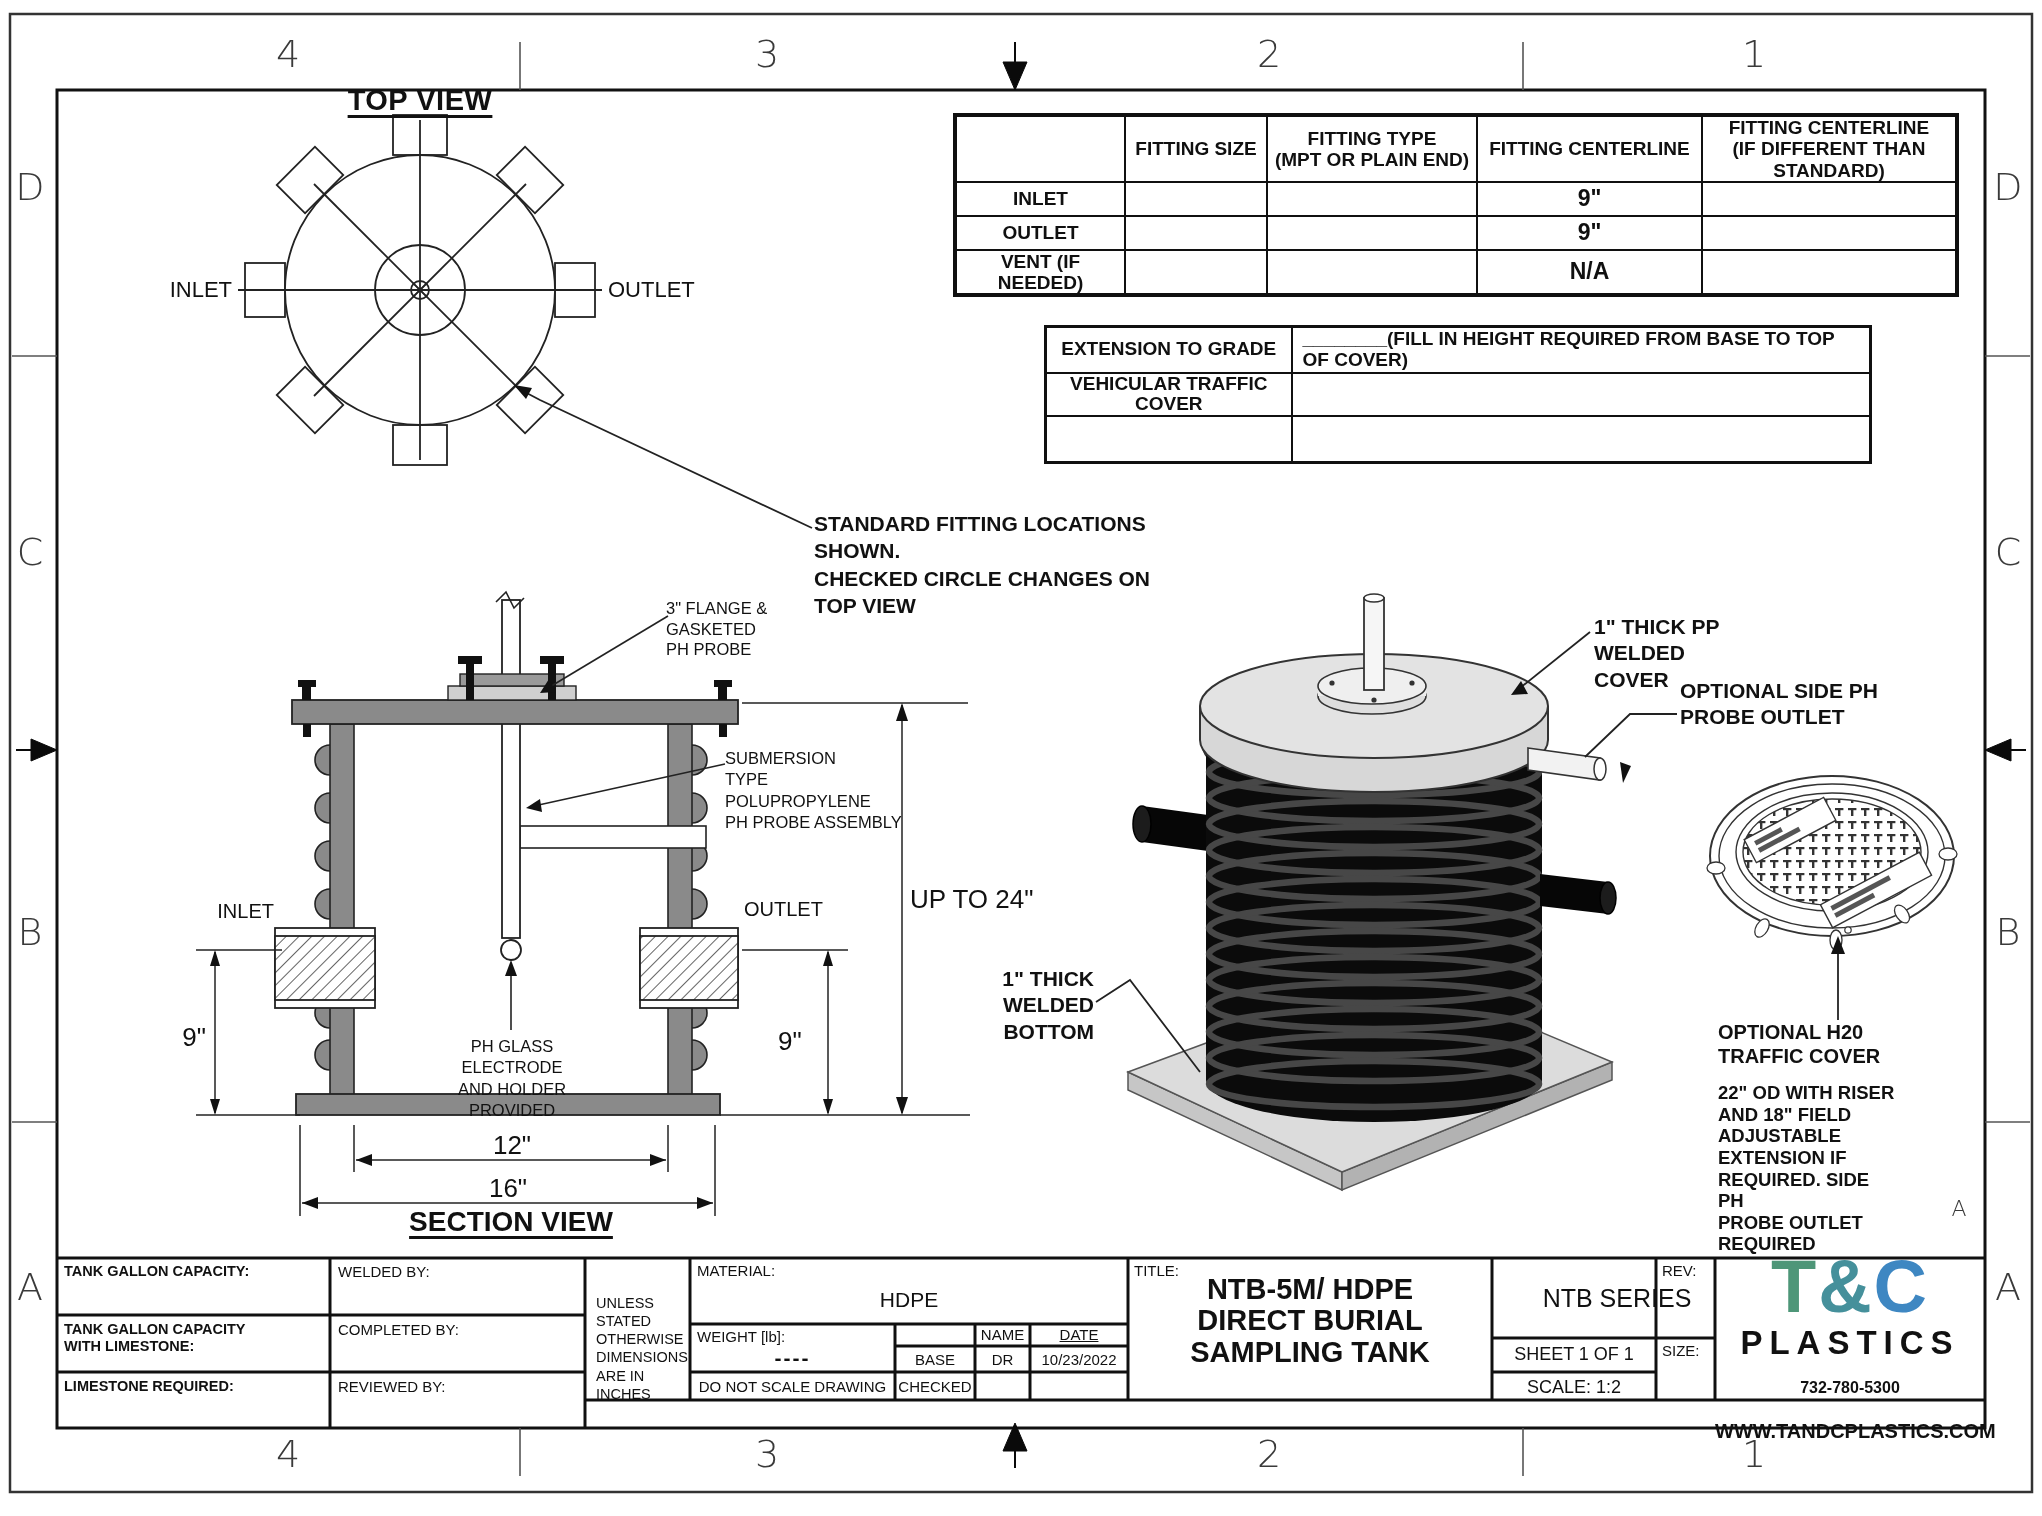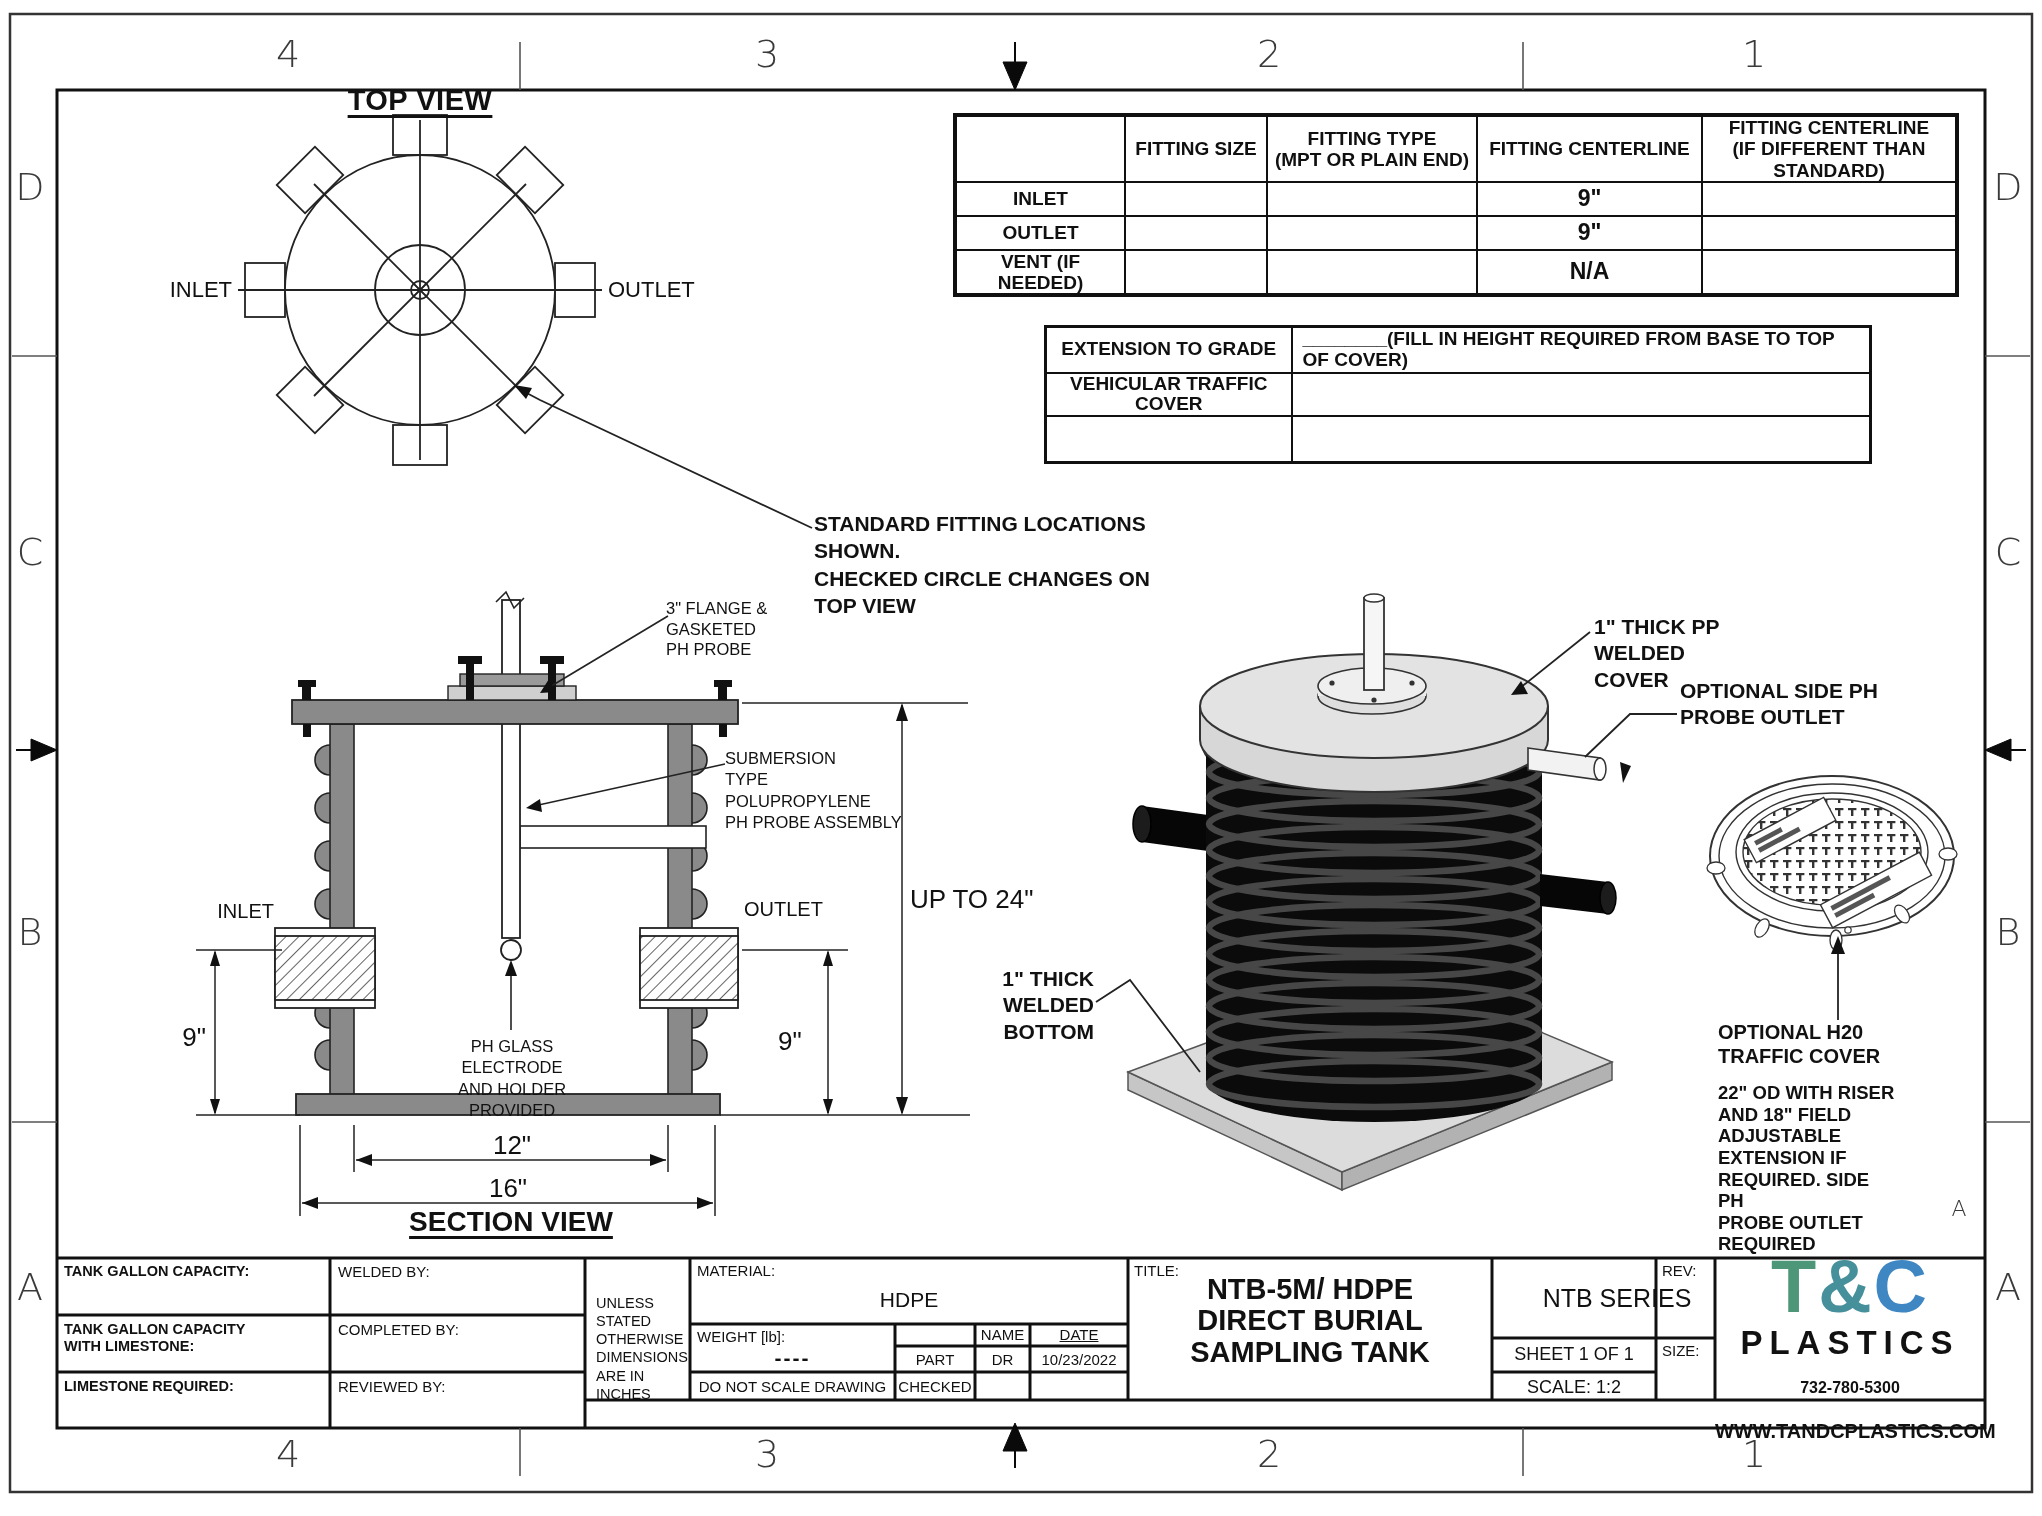--- a/index.html
+++ b/index.html
@@ -436,21 +436,21 @@
 OTHERWISE
 DIMENSIONS
 ARE IN INCHES</div>
 <div class="abs tb-plain" style="left:697px;top:1262px;width:150px;">MATERIAL:</div>
 <div class="abs ctr" style="left:690px;top:1288px;width:438px;font-size:21px;">HDPE</div>
 <div class="abs tb-plain" style="left:697px;top:1328px;width:150px;">WEIGHT [lb]:</div>
 <div class="abs ctr" style="left:690px;top:1346px;width:205px;font-size:21px;font-weight:bold;letter-spacing:2px;">----</div>
 <div class="abs ctr tb-plain" style="left:690px;top:1378px;width:205px;">DO NOT SCALE DRAWING</div>
 <div class="abs ctr tb-plain" style="left:975px;top:1326px;width:55px;">NAME</div>
 <div class="abs ctr tb-plain" style="left:1030px;top:1326px;width:98px;text-decoration:underline;">DATE</div>
-<div class="abs ctr tb-plain" style="left:895px;top:1351px;width:80px;">PART</div>
+<div class="abs ctr tb-plain" style="left:895px;top:1351px;width:80px;">BASE</div>
 <div class="abs ctr tb-plain" style="left:975px;top:1351px;width:55px;">DR</div>
 <div class="abs ctr tb-plain" style="left:1030px;top:1351px;width:98px;">10/23/2022</div>
 <div class="abs ctr tb-plain" style="left:895px;top:1378px;width:80px;">CHECKED</div>
 <div class="abs tb-plain" style="left:1134px;top:1262px;width:70px;">TITLE:</div>
 <div class="abs pre ctr" style="left:1150px;top:1274px;width:320px;font-size:29px;font-weight:900;line-height:1.08;">NTB-5M/ HDPE
 DIRECT BURIAL
 SAMPLING TANK</div>
 <div class="abs ctr" style="left:1492px;top:1284px;width:164px;font-size:25px;margin-left:43px;">NTB SERIES</div>
 <div class="abs ctr" style="left:1492px;top:1344px;width:164px;font-size:18px;">SHEET 1 OF 1</div>
 <div class="abs ctr" style="left:1492px;top:1377px;width:164px;font-size:18px;">SCALE: 1:2</div>

